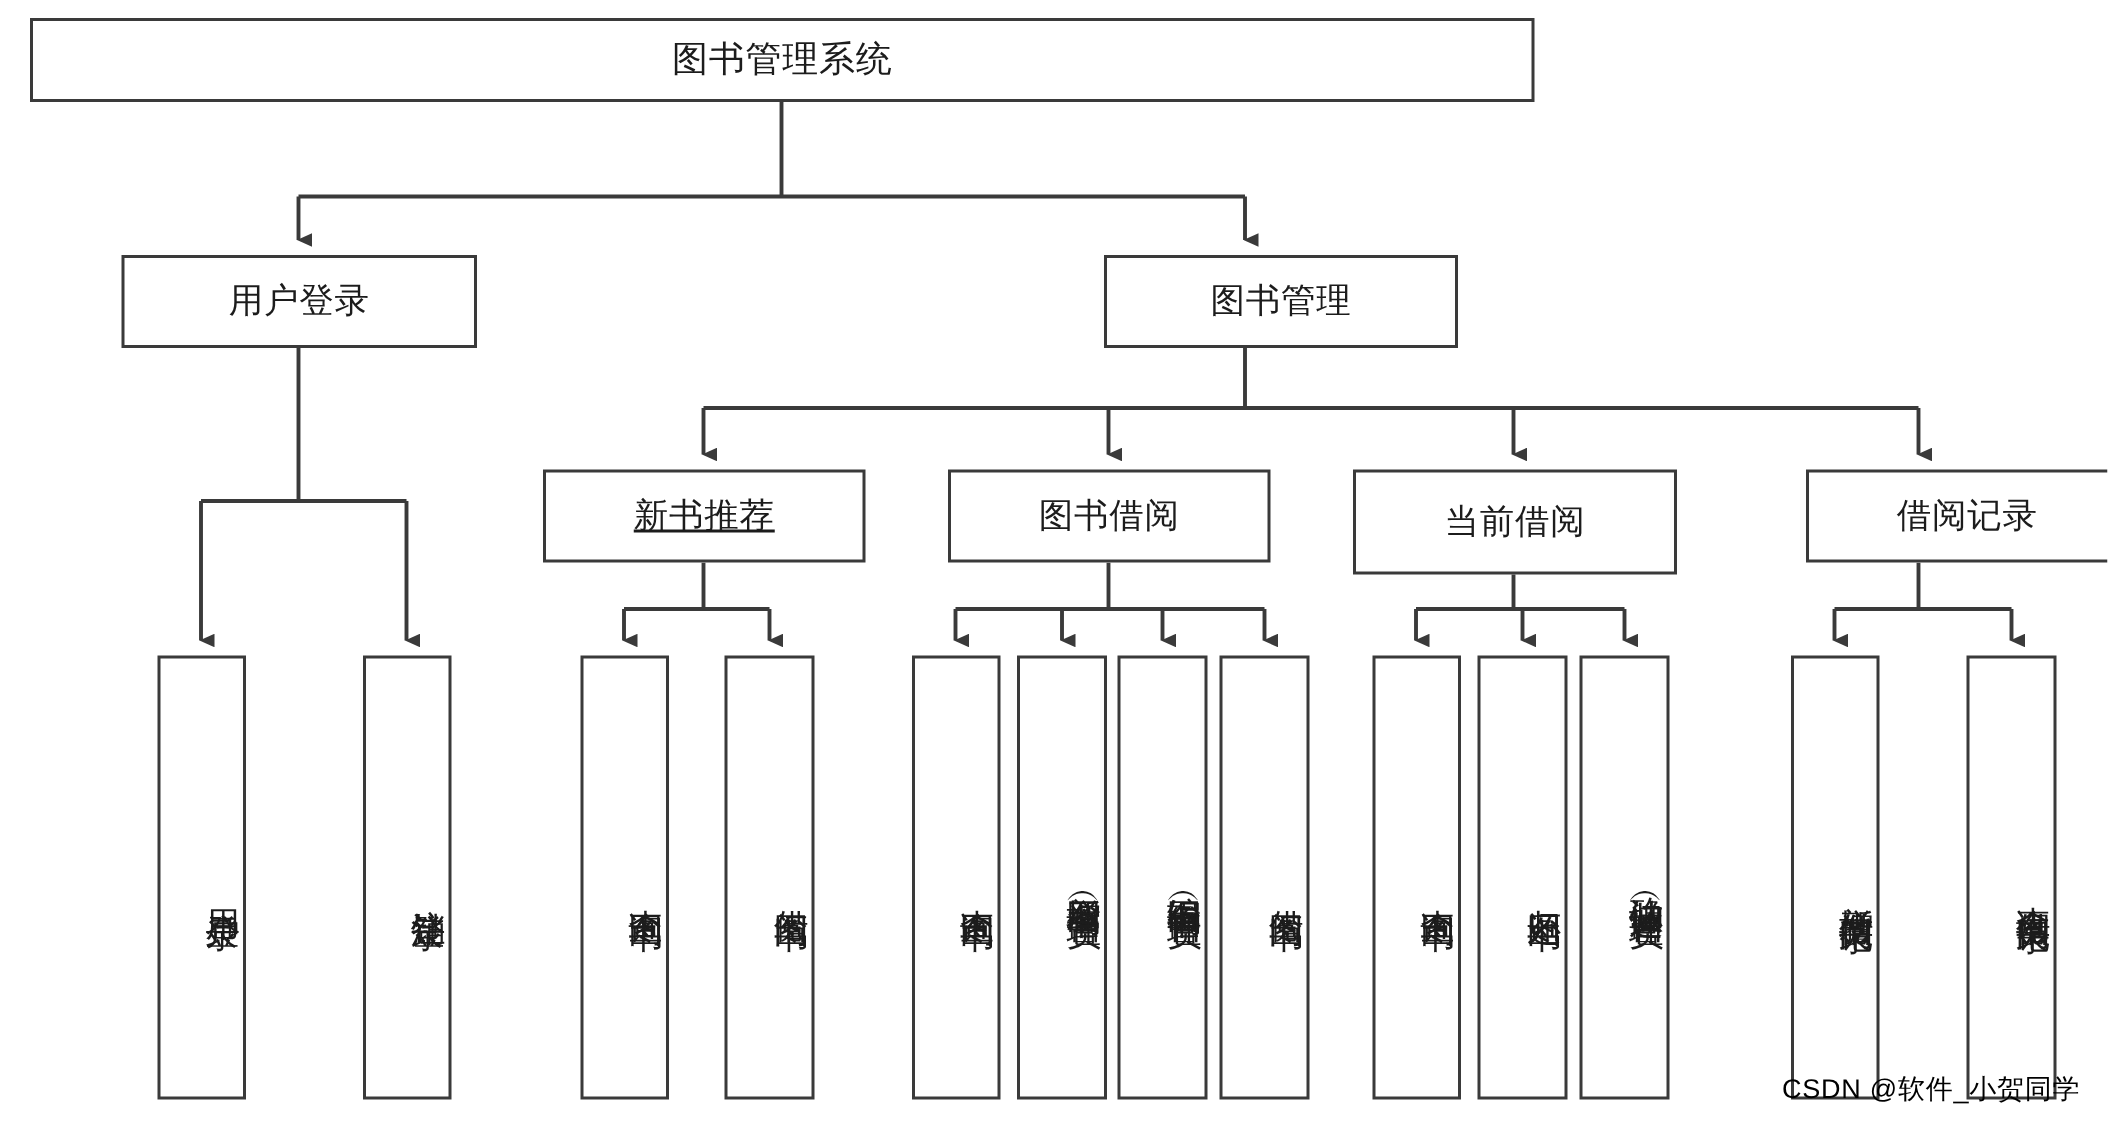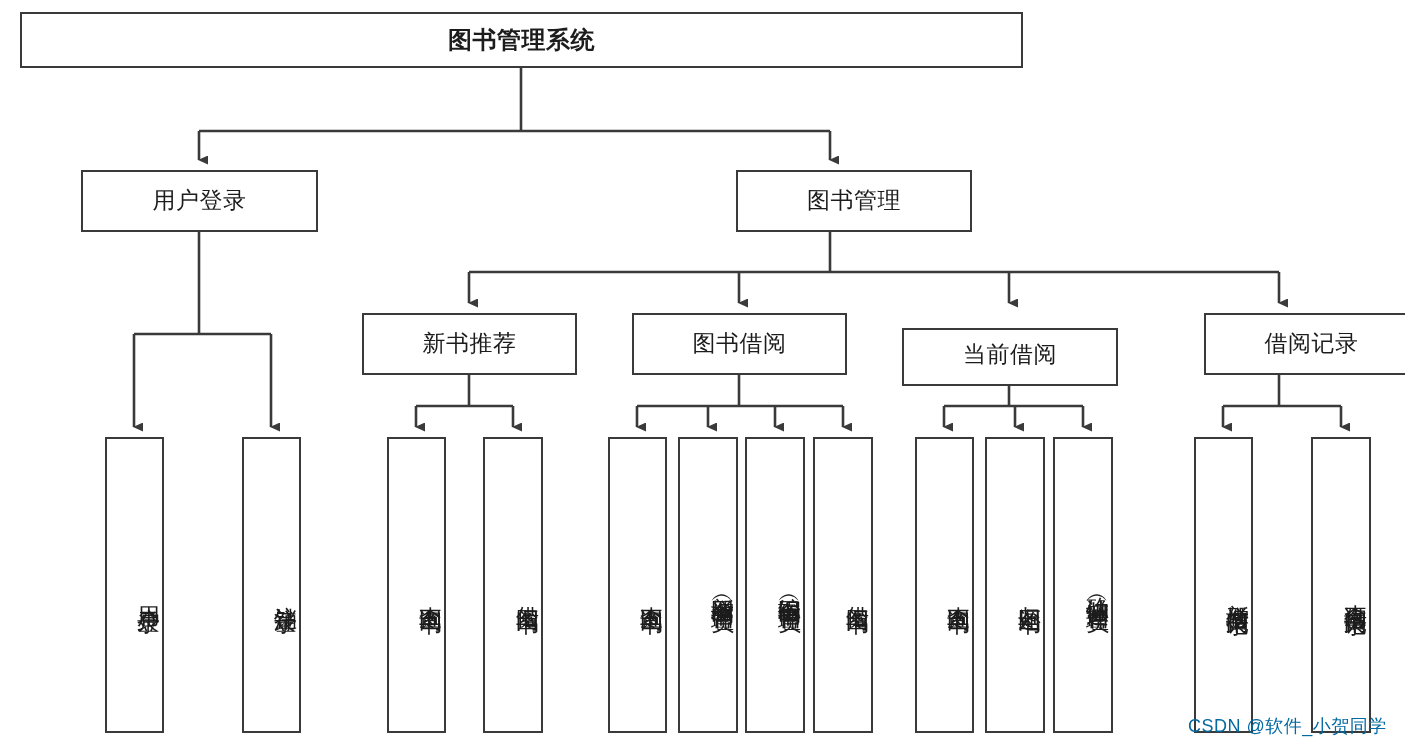--- a/index.html
+++ b/index.html
@@ -35,41 +35,40 @@
     justify-content: center;
     color: #1c1c1c;
   }
   .node.horiz {
     font-size: 23px;
     letter-spacing: 0.5px;
     line-height: 1.2;
   }
   .node.root {
     font-size: 24px;
-    font-weight: bold;
   }
   .node.vert {
     writing-mode: vertical-rl;
     text-orientation: upright;
     align-items: flex-start;
     justify-content: center;
     padding-top: 14px;
     font-size: 23px;
     line-height: 1.18;
     letter-spacing: 2px;
   }
   .node.vert.tall-text {
     padding-top: 6px;
   }
   .watermark {
     position: absolute;
     left: 1188px;
     top: 714px;
     font-size: 18px;
-    color: #0369a1;
+    color: #000000;
     white-space: nowrap;
     letter-spacing: 0.5px;
     pointer-events: none;
   }
 </style>
 </head>
 <body>
 
 <div id="diagram-root">
 
@@ -127,27 +126,27 @@
     <span>图书管理系统</span>
   </div>
 
   <div class="node horiz" style="left:81px; top:170px; width:237px; height:62px;">
     <span>用户登录</span>
   </div>
   <div class="node horiz" style="left:712px; top:170px; width:236px; height:62px;margin-left:24px;">
     <span>图书管理</span>
   </div>
 
-  <div class="node horiz" style="left:362px; top:313px; width:215px; height:62px;">
+  <div class="node horiz" style="left:362px; top:313px; width:215px; height:62px;text-decoration:underline;">
     <span>新书推荐</span>
   </div>
   <div class="node horiz" style="left:632px; top:313px; width:215px; height:62px;">
     <span>图书借阅</span>
   </div>
-  <div class="node horiz" style="left:902px; top:328px; width:216px; height:58px;font-family:Liberation Mono, monospace;">
+  <div class="node horiz" style="left:902px; top:313px; width:216px; height:70px;">
     <span>当前借阅</span>
   </div>
   <div class="node horiz" style="left:1204px; top:313px; width:215px; height:62px;">
     <span>借阅记录</span>
   </div>
 
   <div class="node vert" style="left:105px; top:437px; width:59px; height:296px;">
     <span>用户登录</span>
   </div>
   <div class="node vert" style="left:242px; top:437px; width:59px; height:296px;">

